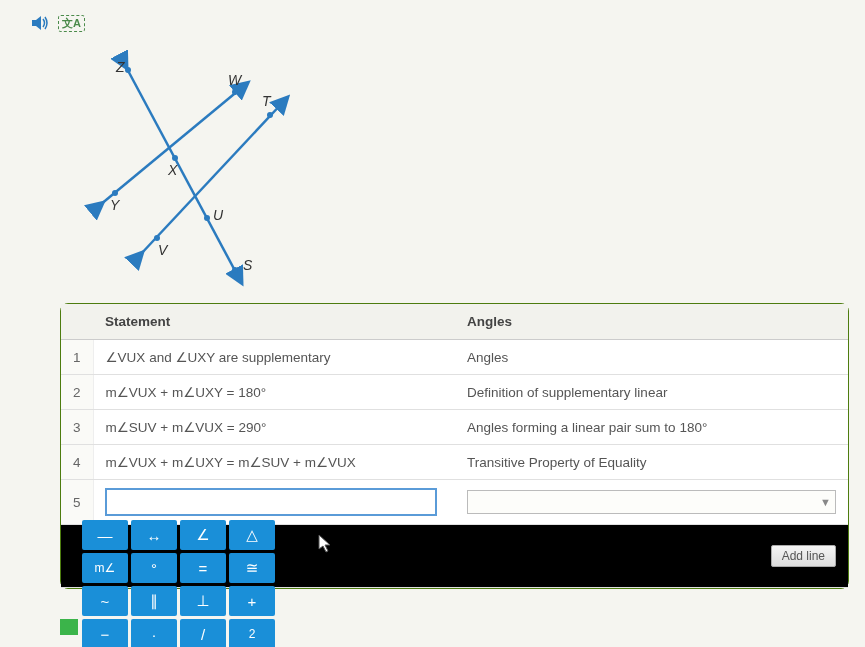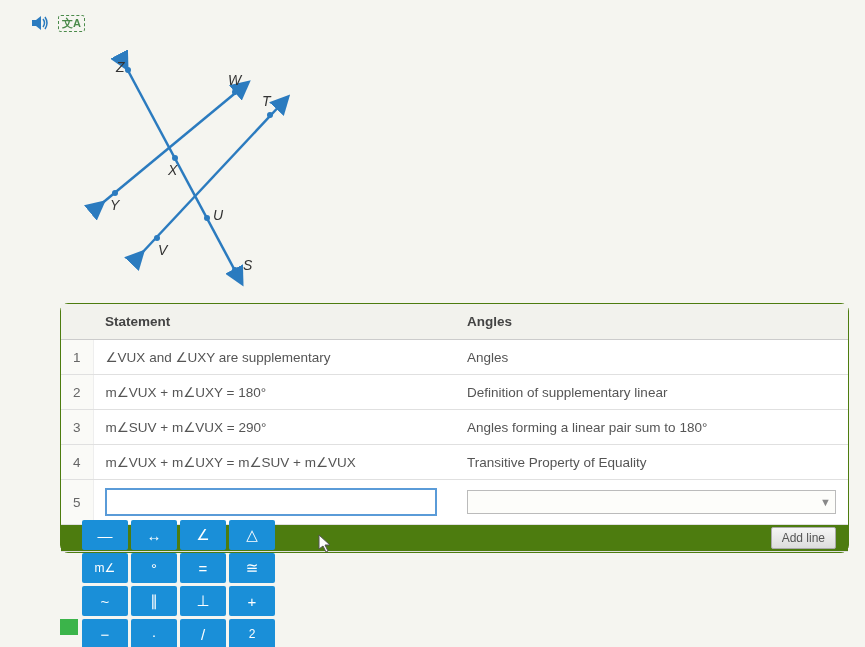--- a/index.html
+++ b/index.html
@@ -93,21 +93,21 @@
     height: 24px;
     background: #fdfdfa;
     border: 1px solid #bbb;
     display:flex;
     align-items:center;
     justify-content:flex-end;
     padding:0 4px;
     color:#888;
     font-size:11px;
   }
-  .footer-row td { background:#4d7c0f; padding:2px 12px; }
+  .footer-row td { background:#000000; padding:20px 12px; }
   .add-line {
     float: right;
     background: linear-gradient(#f5f5f5,#ddd);
     border:1px solid #aaa;
     color:#555;
     font-size:12px;
     padding:3px 10px;
     border-radius:2px;
     cursor:pointer;
   }

